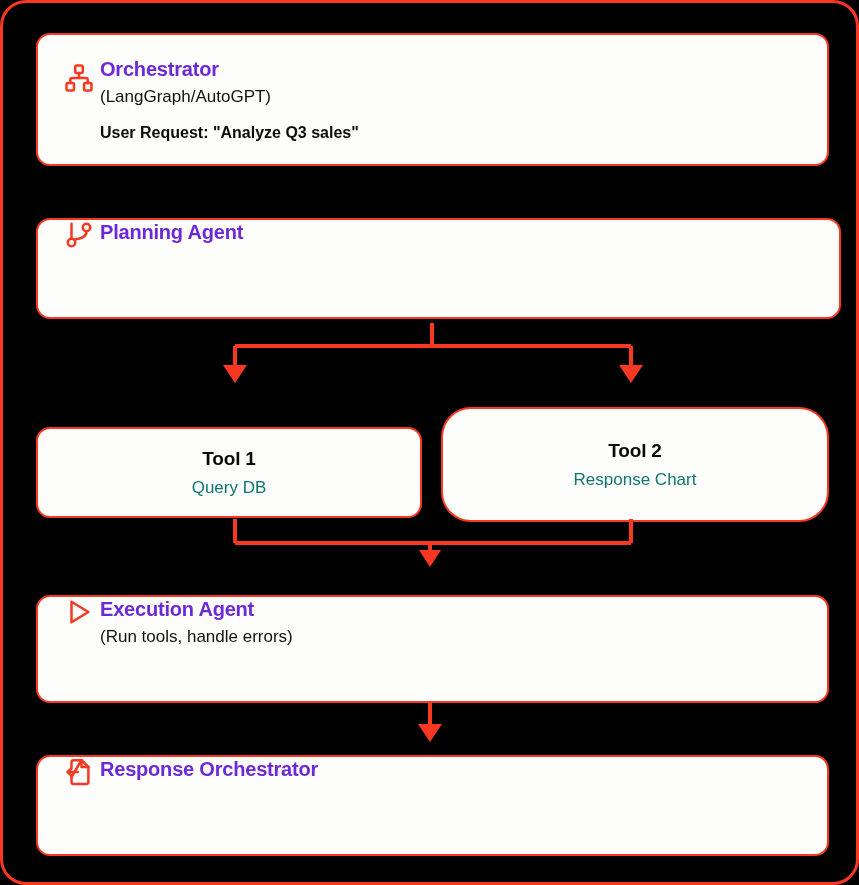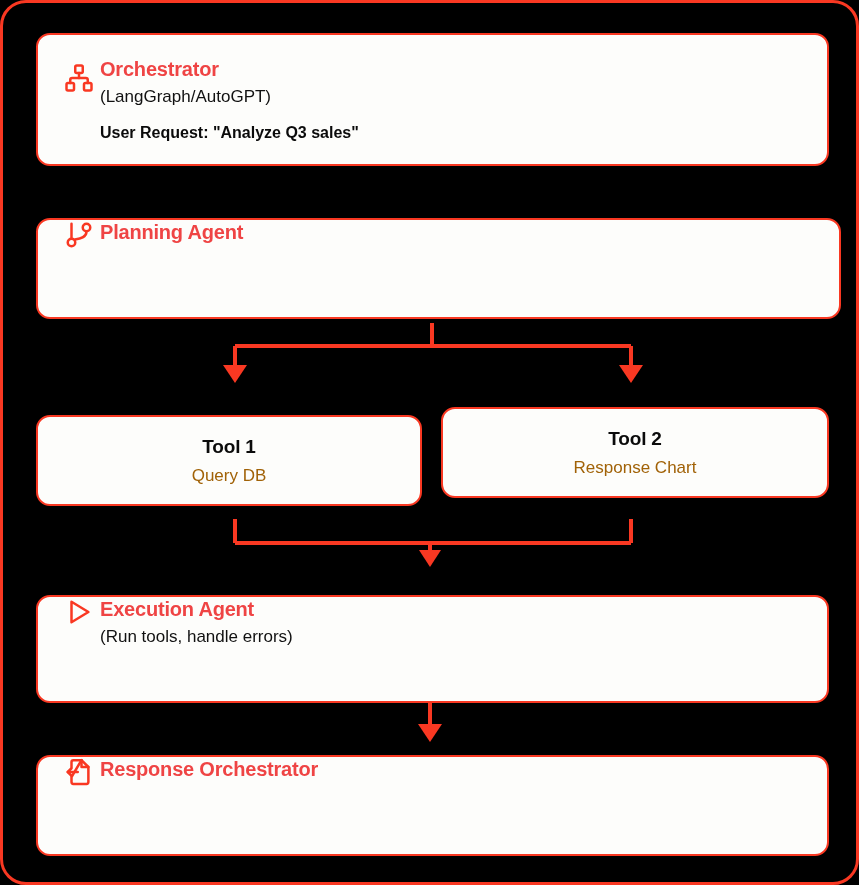--- a/index.html
+++ b/index.html
@@ -43,21 +43,21 @@
   }
   .text-wrap {
     flex: 1 1 auto;
     display: flex;
     flex-direction: column;
     justify-content: center;
   }
   .node-title {
     font-size: 20px;
     font-weight: bold;
-    color: #ef4444;
+    color: #6d28d9;
     letter-spacing: -0.2px;
     line-height: 1.25;
   }
   .node-sub {
     font-size: 17px;
     font-weight: normal;
     color: #111111;
     line-height: 1.35;
     margin-top: 4px;
   }
@@ -72,40 +72,40 @@
   
   #card-orchestrator { left: 33px;  top: 30px;  width: 793px; height: 133px; }
   #card-orchestrator .card-inner { align-items: flex-start; padding-top: 22px; }
   #card-orchestrator .icon-wrap { padding-top: 6px; }
 
   #card-planning    { left: 33px;  top: 215px; width: 805px; height: 101px; }
   #card-execution   { left: 33px;  top: 592px; width: 793px; height: 108px; }
   #card-response    { left: 33px;  top: 752px; width: 793px; height: 101px; }
 
   
-  #card-tool1 { left: 33px;  top: 412px; width: 386px; height: 91px; }
-  #card-tool2 { left: 438px; top: 404px; width: 388px; height: 91px; }
+  #card-tool1 { left: 33px;  top: 424px; width: 386px; height: 91px; }
+  #card-tool2 { left: 438px; top: 404px; width: 388px; height: 115px; border-radius: 30px; }
   .tool-inner {
     height: 100%;
     padding: 0 10px;
     box-sizing: border-box;
     display: flex;
     flex-direction: column;
     align-items: center;
     justify-content: center;
   }
   .tool-title {
     font-size: 19px;
     font-weight: bold;
     color: #0B0B0B;
     letter-spacing: -0.2px;
   }
   .tool-sub {
     font-size: 17px;
-    color: #a16207;
+    color: #0f766e;
     margin-top: 8px;
   }
 
   
   .connector {
     position: absolute;
     pointer-events: none;
   }
   #conn-split  { left: 180px; top: 318px; width: 500px; height: 90px; }
   #conn-merge  { left: 180px; top: 492px; width: 500px; height: 105px; }

